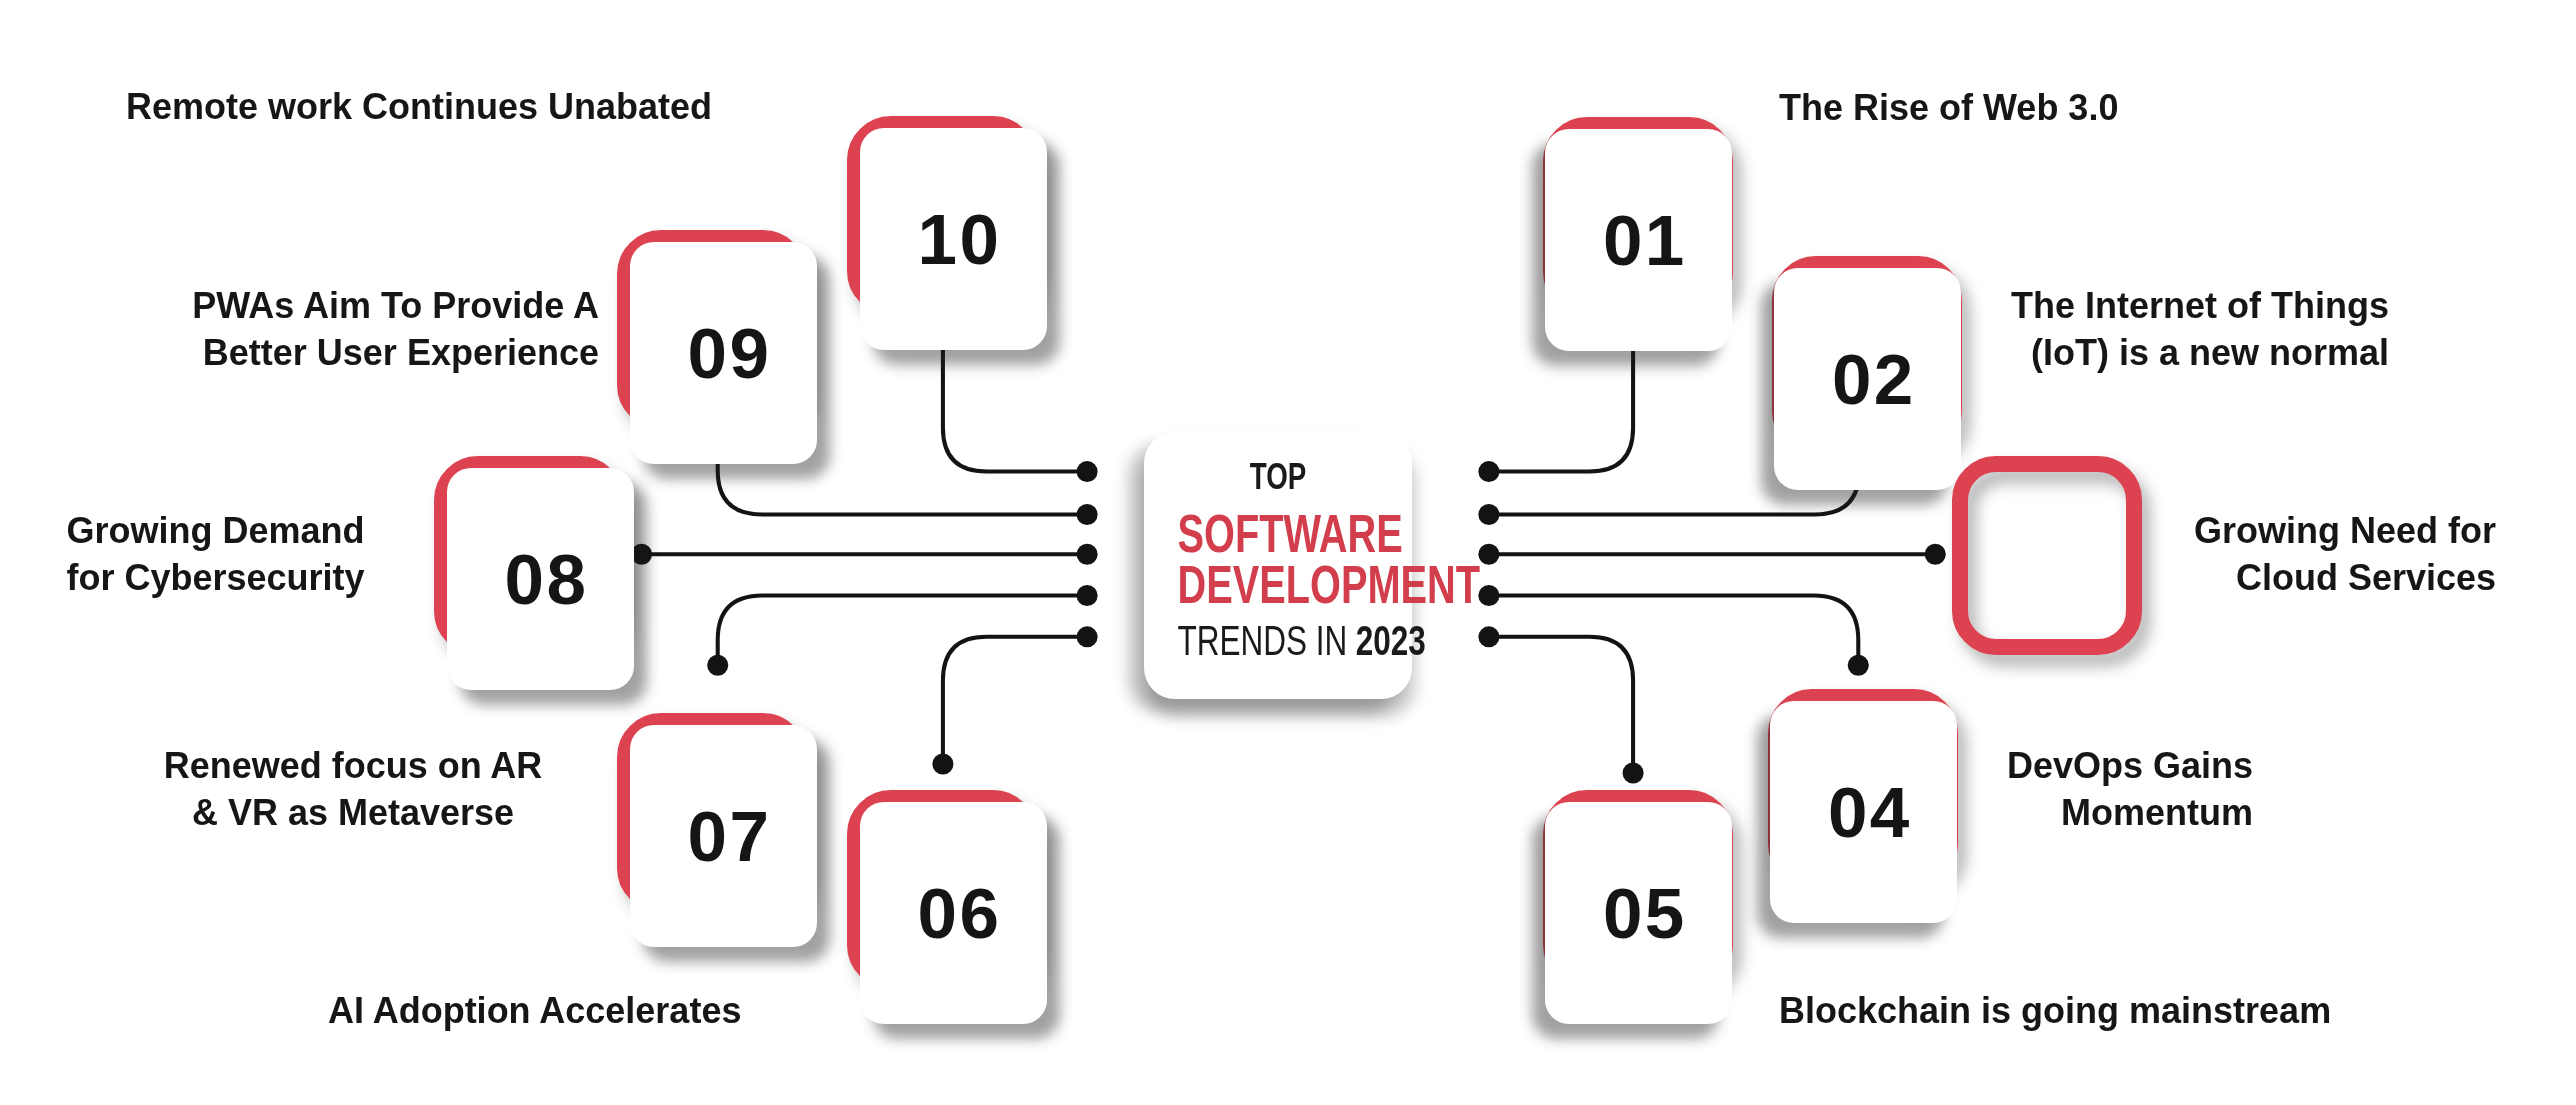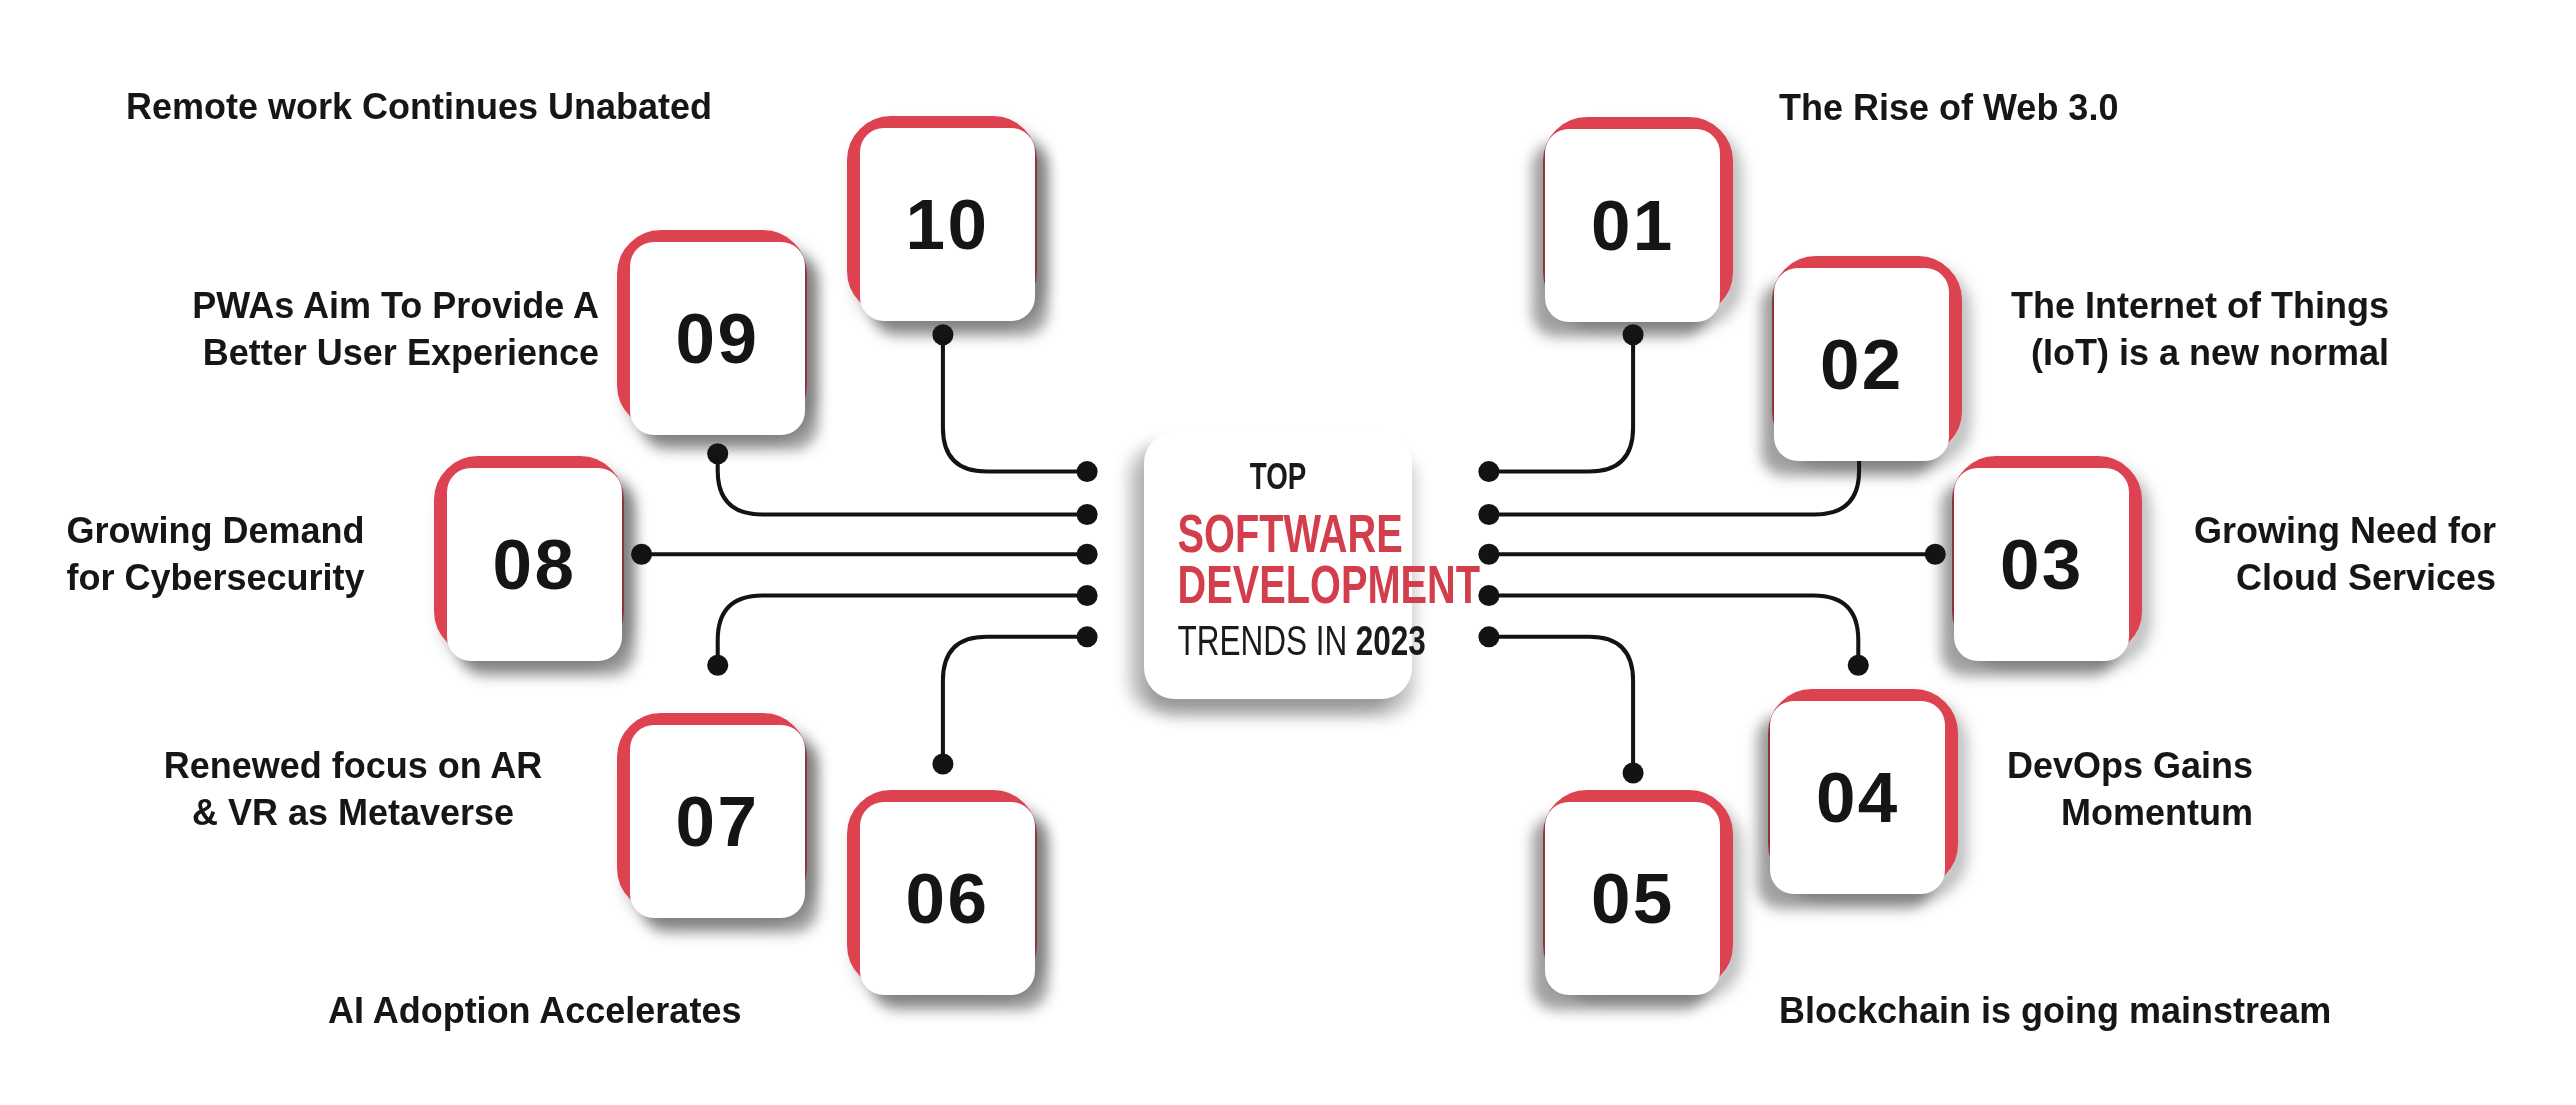--- a/index.html
+++ b/index.html
@@ -22,22 +22,22 @@
   
   .box{position:absolute;width:199px;height:199px;}
   .ring{
     position:absolute;top:0;width:190px;height:199px;box-sizing:border-box;
     border:16px solid var(--accent);border-radius:44px;
     filter:drop-shadow(8px 11.3px 7.3px rgba(0,0,0,.30));
   }
   .box.left  .ring{left:0;}
   .box.right .ring{right:0;}
   .card{
-    position:absolute;top:12px;width:175px;height:193px;background:#ffffff;border-radius:24px;
-    display:flex;align-items:center;justify-content:center;
+    position:absolute;top:12px;width:175px;height:222px;background:#ffffff;border-radius:24px;
+    display:flex;align-items:center;justify-content:center;padding-left:12px;
   }
   .box.left  .card{left:13px;box-shadow:13px 14.6px 13px rgba(30,30,30,.42);}
   .box.right .card{left:11.3px;box-shadow:-13px 14.6px 13px rgba(30,30,30,.42);}
   .num{font-size:71px;font-weight:700;letter-spacing:2.4px;color:#151515;}
   
   .pos10{left:847px;top:116px;}
   .pos09{left:617px; top:230px;}
   .pos08{left:434px; top:456px;}
   .pos07{left:617px; top:689px;margin-top:24px;}
   .pos06{left:847px;top:790px;}
@@ -164,23 +164,20 @@
       </div>
   </div>
   <div class="box right pos02">
     <div class="ring"></div>
     <div class="card">
         <span class="num">02</span>
       </div>
   </div>
   <div class="box right pos03">
     <div class="ring"></div>
-    <div class="card">
-        <span class="num">03</span>
-      </div>
   </div>
   <div class="box right pos04">
     <div class="ring"></div>
     <div class="card">
         <span class="num">04</span>
       </div>
   </div>
   <div class="box right pos05">
     <div class="ring"></div>
     <div class="card">

